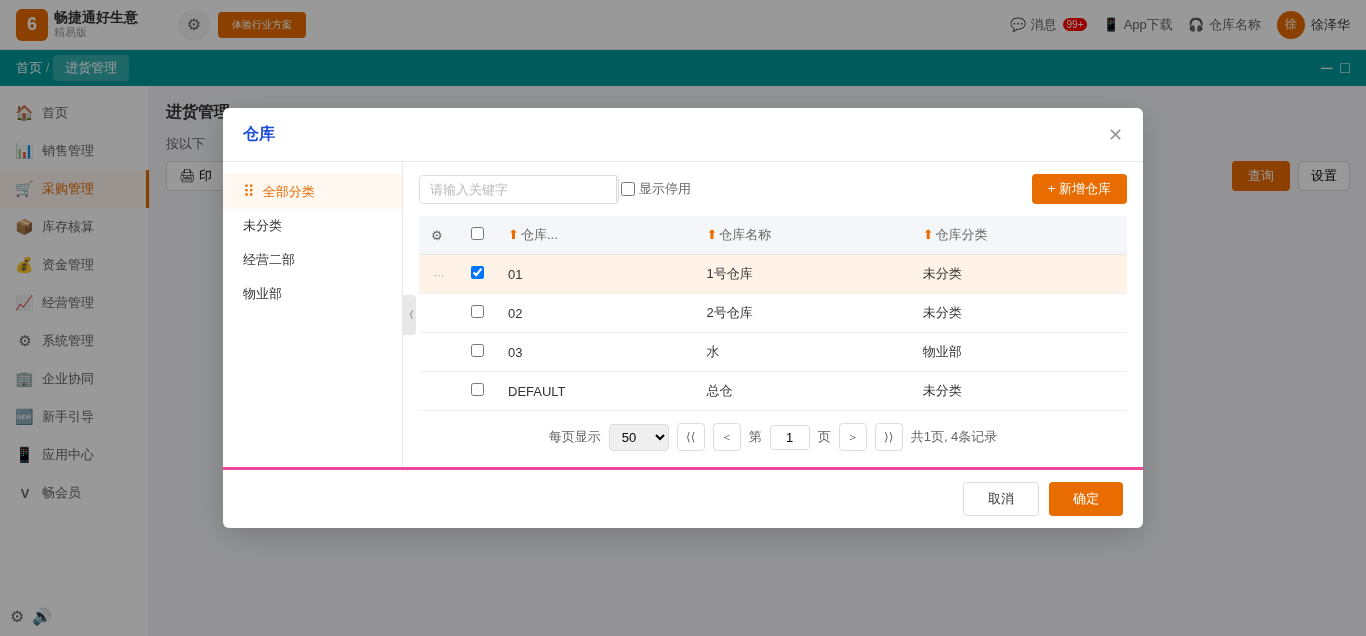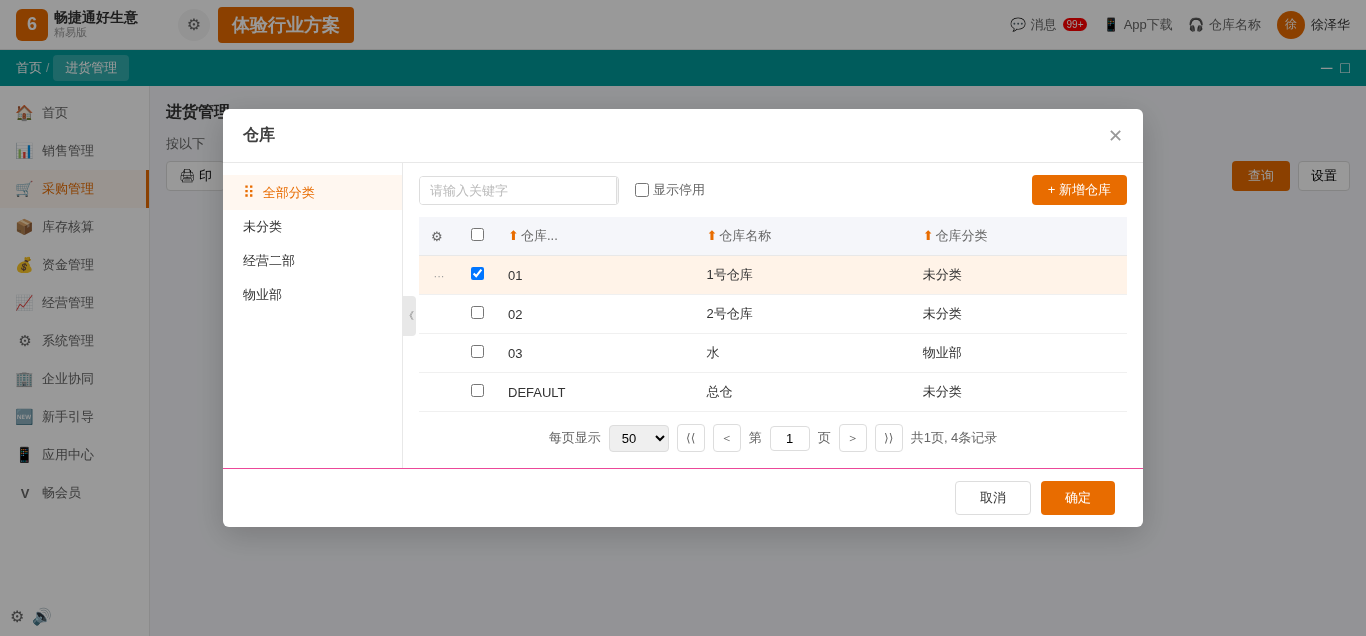--- a/index.html
+++ b/index.html
@@ -32,21 +32,21 @@
     .logo-text { font-size: 14px; color: #333; font-weight: bold; line-height: 1.2; }
     .logo-sub { font-size: 11px; color: #999; }
     .store-selector {
       display: flex; align-items: center; gap: 4px;
       padding: 0 12px; height: 32px; border: 1px solid #ddd; border-radius: 4px;
       margin-left: 16px; cursor: pointer; background: #fff; min-width: 130px;
       color: #333; font-size: 13px;
     }
     .header-actions { display: flex; align-items: center; gap: 8px; margin-left: 12px; }
     .gear-btn { width: 32px; height: 32px; background: #f5f5f5; border-radius: 50%; display: flex; align-items: center; justify-content: center; cursor: pointer; color: #666; font-size: 16px; }
-    .try-btn { background: #e86c00; color: #fff; border: none; border-radius: 4px; padding: 6px 14px; cursor: pointer; font-size: 18px; font-weight: bold; }
+    .try-btn { background: #e86c00; color: #fff; border: none; border-radius: 4px; padding: 6px 14px; cursor: pointer; font-size: 10px; }
     .header-right { margin-left: auto; display: flex; align-items: center; gap: 16px; }
     .notif-item { display: flex; align-items: center; gap: 4px; color: #666; font-size: 13px; cursor: pointer; position: relative; }
     .badge { background: #f00; color: #fff; border-radius: 10px; font-size: 10px; padding: 1px 4px; margin-left: 2px; }
     .user-area { display: flex; align-items: center; gap: 6px; color: #333; font-size: 13px; cursor: pointer; }
     .avatar { width: 28px; height: 28px; background: #e86c00; border-radius: 50%; display: flex; align-items: center; justify-content: center; color: #fff; font-size: 12px; }
 
     
     .main-layout { display: flex; height: calc(636px - 86px); }
 
     
@@ -66,21 +66,21 @@
       display: flex; align-items: center; justify-content: center;
     }
     .modal {
       background: #fff; border-radius: 6px; width: 920px; max-height: 580px;
       display: flex; flex-direction: column; box-shadow: 0 8px 32px rgba(0,0,0,0.18);
     }
     .modal-header {
       display: flex; align-items: center; justify-content: space-between;
       padding: 16px 20px; border-bottom: 1px solid #e8e8e8;
     }
-    .modal-title { font-size: 16px; font-weight: bold; color: #404040; }
+    .modal-title { font-size: 16px; font-weight: bold; color: #1d4ed8; }
     .modal-close { cursor: pointer; color: #999; font-size: 18px; line-height: 1; }
     .modal-body { display: flex; flex: 1; overflow: hidden; }
 
     
     .modal-left {
       width: 180px; border-right: 1px solid #e8e8e8; padding: 12px 0; flex-shrink: 0;
       position: relative;
     }
     .collapse-btn {
       position: absolute; right: -14px; top: 50%; transform: translateY(-50%);
@@ -88,21 +88,21 @@
       display: flex; align-items: center; justify-content: center; cursor: pointer; color: #666; font-size: 10px; z-index: 2;
     }
     .category-item {
       padding: 8px 20px; cursor: pointer; color: #333; font-size: 13px; display: flex; align-items: center; gap: 6px;
     }
     .category-item.active { color: #e86c00; background: #fff7f0; }
     .category-dots { color: #e86c00; margin-right: 2px; font-size: 16px; }
 
     
     .modal-right { flex: 1; display: flex; flex-direction: column; padding: 12px 16px; overflow: hidden; }
-    .modal-toolbar { display: flex; align-items: center; gap: 16px; margin-bottom: 12px; }
+    .modal-toolbar { display: flex; align-items: center; gap: 2px; margin-bottom: 12px; }
     .search-box { display: flex; align-items: center; border: 1px solid #ddd; border-radius: 4px; overflow: hidden; flex: 0 0 200px; }
     .search-input { border: none; outline: none; padding: 6px 10px; font-size: 13px; color: #333; flex: 1; }
     .search-input::placeholder { color: #bbb; }
     .search-btn { padding: 6px 10px; background: #f5f5f5; border-left: 1px solid #ddd; cursor: pointer; color: #666; }
     .show-disabled { display: flex; align-items: center; gap: 4px; color: #666; font-size: 13px; }
     .checkbox-input { width: 14px; height: 14px; }
     .add-btn { background: #e86c00; color: #fff; border: none; border-radius: 4px; padding: 6px 16px; cursor: pointer; font-size: 13px; margin-left: auto; }
 
     
     .warehouse-table { width: 100%; border-collapse: collapse; font-size: 13px; }
@@ -115,21 +115,21 @@
     .row-num { color: #999; text-align: center; }
     .row-check { text-align: center; }
 
     
     .pagination { display: flex; align-items: center; justify-content: center; gap: 8px; padding: 12px 0 4px; color: #666; font-size: 13px; }
     .page-select { border: 1px solid #ddd; border-radius: 4px; padding: 4px 8px; font-size: 13px; }
     .page-btn { width: 28px; height: 28px; border: 1px solid #ddd; border-radius: 4px; background: #fff; cursor: pointer; display: flex; align-items: center; justify-content: center; color: #666; font-size: 12px; }
     .page-input { width: 40px; border: 1px solid #ddd; border-radius: 4px; padding: 4px 6px; text-align: center; font-size: 13px; }
 
     
-    .modal-footer { display: flex; justify-content: flex-end; gap: 10px; padding: 12px 28px; border-top: 1px solid #ec4899; }
+    .modal-footer { display: flex; justify-content: flex-end; gap: 10px; padding: 12px 20px; border-top: 3px solid #ec4899; }
     .btn-cancel { border: 1px solid #ddd; background: #fff; border-radius: 4px; padding: 7px 24px; cursor: pointer; font-size: 13px; color: #333; }
     .btn-confirm { border: none; background: #e86c00; color: #fff; border-radius: 4px; padding: 7px 24px; cursor: pointer; font-size: 13px; }
   </style>
 </head>
 <body>
 
 <div class="top-header">
   <div class="logo-area">
     <div class="logo-icon">6</div>
     <div>

